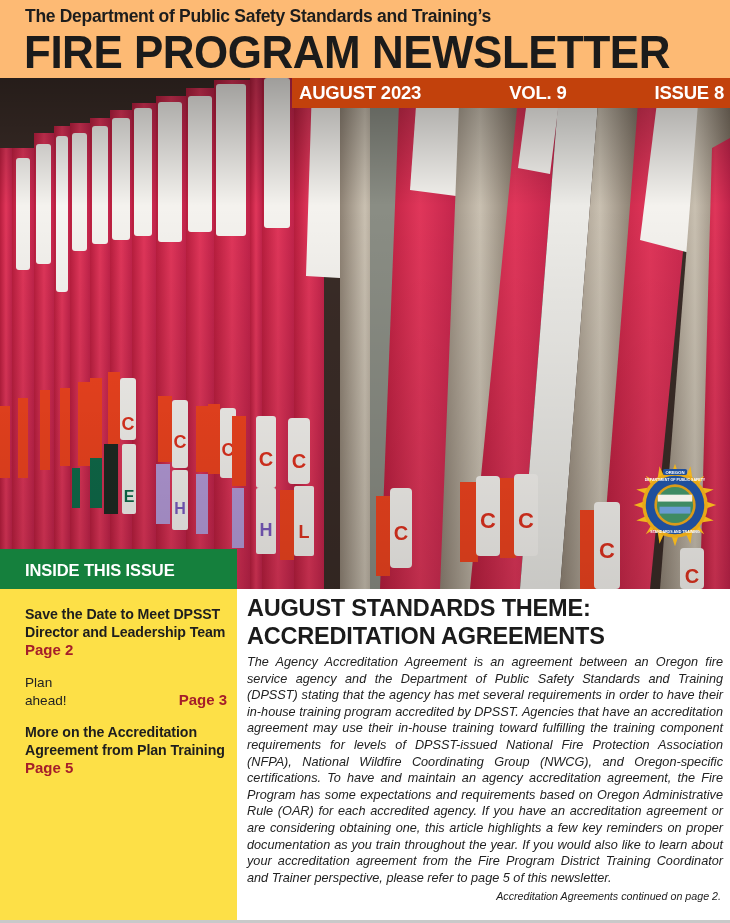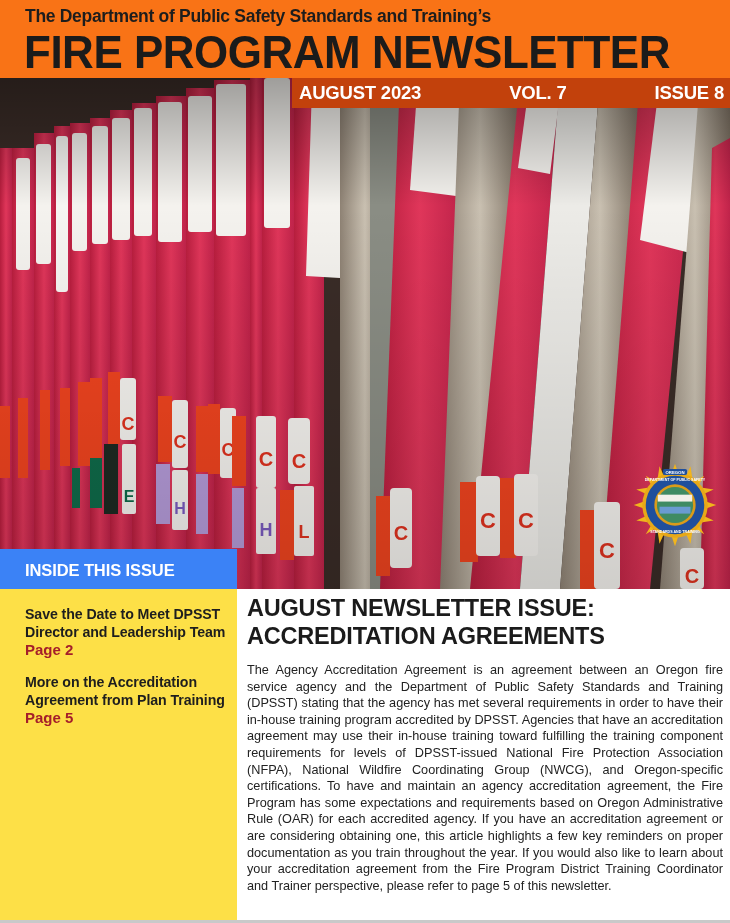--- a/index.html
+++ b/index.html
@@ -1,20 +1,20 @@
 <!DOCTYPE html>
 <html><head>
 <meta charset="utf-8">
 <style>
   * { box-sizing: border-box; margin: 0; padding: 0; }
   html, body { width: 730px; height: 923px; background: #ffffff; overflow: hidden; }
   body { position: relative; font-family: "Liberation Sans", "DejaVu Sans", sans-serif; color: #1e1e1e; }
 
   
-  .masthead { position: absolute; left: 0; top: 0; width: 730px; height: 78px; background: #f97316; }
+  .masthead { position: absolute; left: 0; top: 0; width: 730px; height: 78px; background: #fdba74; }
   .masthead .subtitle {
     position: absolute; left: 25px; top: 6px;
     font-size: 17.5px; font-weight: bold; letter-spacing: -0.3px; color: #1d1d1d;
     white-space: nowrap;
   }
   .masthead .title {
     position: absolute; left: 24px; top: 24px;
     font-size: 47px; font-weight: bold; color: #1b1b1b;
     letter-spacing: -0.5px; white-space: nowrap;
     transform: scaleX(0.935); transform-origin: left top;
@@ -32,21 +32,21 @@
     background: #c2410c; color: #fff; font-weight: bold; font-size: 18.5px;
     display: flex; align-items: center; justify-content: space-between;
     padding: 0 6px 0 7px; letter-spacing: -0.2px; z-index: 3;
   }
 
   .seal { position: absolute; left: 632px; top: 462px; width: 86px; height: 86px; z-index: 3; }
 
   
   .inside-banner {
     position: absolute; left: 0; top: 549px; width: 237px; height: 40px;
-    background: #3b82f6; color: #fff; font-weight: bold; font-size: 16.5px;
+    background: #15803d; color: #fff; font-weight: bold; font-size: 16.5px;
     padding: 12px 0 0 25px; letter-spacing: -0.1px; z-index: 4;
   }
   .sidebar {
     position: absolute; left: 0; top: 589px; width: 237px; height: 382px;
     background: #fde047; padding: 17px 10px 0 25px;
   }
   .toc-item { margin-bottom: 15px; }
   .toc-item .toc-title {
     font-weight: bold; font-size: 14.2px; line-height: 17.5px; color: #1e1e1e; letter-spacing: -0.1px;
   }
@@ -54,22 +54,22 @@
   .toc-item .toc-desc { font-size: 13.6px; line-height: 17.5px; color: #222; width: 90px; }
   .toc-item .toc-page { font-weight: bold; font-size: 15px; color: #a51e2a; line-height: 18px; }
   .toc-more { font-weight: bold; font-size: 14.2px; color: #1e1e1e; margin-top: 2px; }
 
   
   .article { position: absolute; left: 247px; top: 594px; width: 476px; }
   .article h1 {
     font-size: 23.5px; line-height: 28px; font-weight: bold; color: #1b1b1b; letter-spacing: -0.2px;
   }
   .article .body {
-    margin-top: 12px; font-size: 12.7px; line-height: 16.6px; color: #222;
-    text-align: justify; hyphens: manual;
+    margin-top: 4px; font-size: 12.7px; line-height: 16.6px; color: #222;
+    text-align: justify; hyphens: manual; font-style: italic;
   }
   .article .continued {
     margin-top: 4px; font-size: 10.7px; font-style: italic; text-align: right; color: #222;
     padding-right: 2px;
   }
 
   .bottom-rule { position: absolute; left: 0; top: 920px; width: 730px; height: 3px; background: #c9c9c9; }
 </style>
 </head>
 <body>
@@ -196,21 +196,21 @@
       <text x="607" y="480" font-family="Liberation Sans, sans-serif" font-size="22" font-weight="bold" fill="#e0321f" text-anchor="middle">C</text>
       <rect x="680" y="470" width="24" height="41" rx="4" fill="#f5f3ef"></rect>
       <text x="692" y="505" font-family="Liberation Sans, sans-serif" font-size="20" font-weight="bold" fill="#e0321f" text-anchor="middle">C</text>
     </g>
     <rect width="730" height="511" fill="url(#shade)"></rect>
   </svg>
 </div>
 
 <div class="issue-bar">
   <span>AUGUST 2023</span>
-  <span>VOL. 7</span>
+  <span>VOL. 9</span>
   <span>ISSUE 8</span>
 </div>
 
 <svg class="seal" viewBox="0 0 100 100" xmlns="http://www.w3.org/2000/svg">
   <g fill="#f1b51c">
     <polygon points="50,2 54,14 46,14"></polygon>
     <polygon points="50,98 54,86 46,86"></polygon>
     <polygon points="2,50 14,46 14,54"></polygon>
     <polygon points="98,50 86,46 86,54"></polygon>
     <polygon points="16,16 26,22 22,26"></polygon>
@@ -241,30 +241,35 @@
 <div class="inside-banner">INSIDE THIS ISSUE</div>
 
 <aside class="sidebar">
   <div class="toc-item">
     <div class="toc-title">Save the Date to Meet DPSST Director and Leadership Team</div>
     <div class="toc-row">
       <div class="toc-page">Page 2</div>
     </div>
   </div>
   <div class="toc-item">
+    <div class="toc-row">
+      <div class="toc-desc" style="width:60px">Plan ahead!</div>
+      <div class="toc-page">Page 3</div>
+    </div>
   </div>
   <div class="toc-item">
     <div class="toc-title">More on the Accreditation Agreement from Plan Training</div>
     <div class="toc-row">
       <div class="toc-page">Page 5</div>
     </div>
   </div>
 </aside>
 
 <article class="article">
   <h1>
-    <span>AUGUST NEWSLETTER ISSUE:</span><br>
+    <span>AUGUST STANDARDS THEME:</span><br>
     <span>ACCREDITATION AGREEMENTS</span>
   </h1>
   <p class="body">The Agency Accreditation Agreement is an agreement between an Oregon fire service agency and the Department of Public Safety Standards and Training (DPSST) stating that the agency has met several requirements in order to have their in-house training program accredited by DPSST. Agencies that have an accreditation agreement may use their in-house training toward fulfilling the training component requirements for levels of DPSST-issued National Fire Protection Association (NFPA), National Wildfire Coordinating Group (NWCG), and Oregon-specific certifications. To have and maintain an agency accredi­tation agreement, the Fire Program has some expectations and requirements based on Oregon Administrative Rule (OAR) for each accredited agency. If you have an accreditation agreement or are considering obtaining one, this article highlights a few key reminders on proper documentation as you train through­out the year.  If you would also like to learn about your accreditation agreement from the Fire Program District Training Coordinator and Trainer perspective, please refer to page 5 of this newsletter.</p>
+  <p class="continued">Accreditation Agreements continued on page 2.</p>
 </article>
 
 <div class="bottom-rule"></div>
 
 </body></html>

